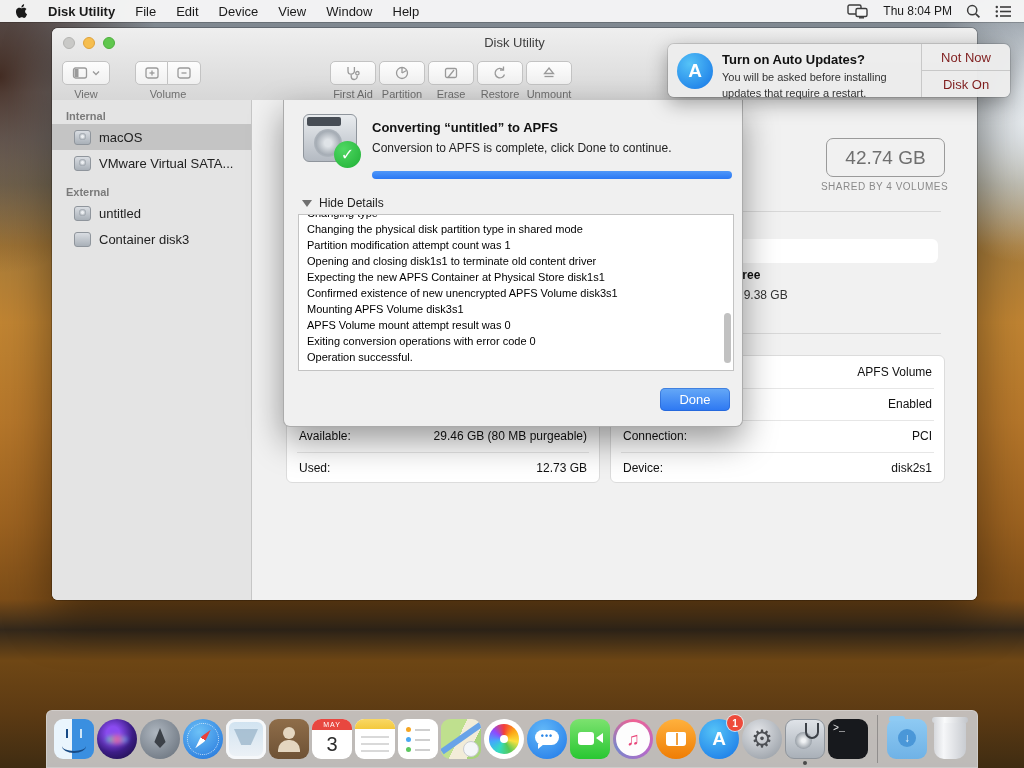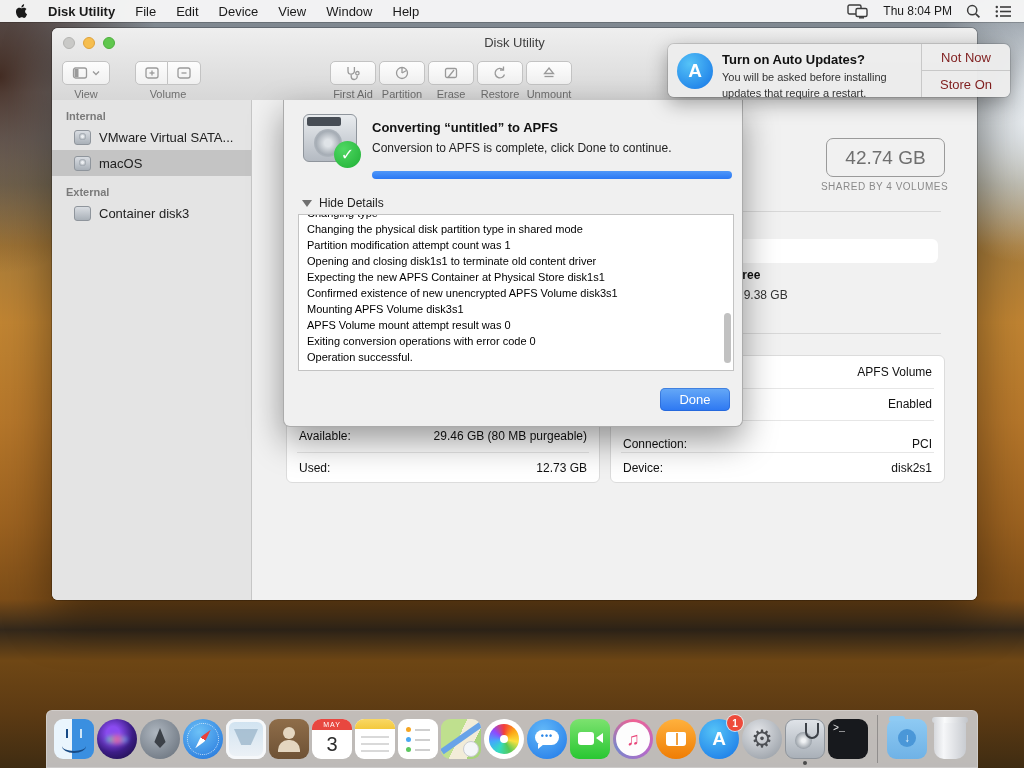--- a/index.html
+++ b/index.html
@@ -298,29 +298,33 @@
               </svg>
             </div>
             <div class="tlabel">Unmount</div>
           </div>
         </div>
       </div>
     </div>
 
     <div class="sidebar">
       <div class="shead">Internal</div>
+      <div class="srow sel">
+        <span class="diskico"></span>
+        <span>macOS</span>
+      </div>
       <div class="srow">
         <span class="diskico"></span>
         <span>VMware Virtual SATA...</span>
       </div>
-      <div class="srow sel">
+      <div class="shead">External</div>
+      <div class="srow">
         <span class="diskico"></span>
-        <span>macOS</span>
-      </div>
-      <div class="shead">External</div>
+        <span>untitled</span>
+      </div>
       <div class="srow">
         <span class="diskico plain"></span>
         <span>Container disk3</span>
       </div>
     </div>
 
     <div class="content"></div>
   </div>
 
   <div class="sizebox">
@@ -347,21 +351,21 @@
 
   <div class="card" style="left:610px;width:335px;">
     <div class="row" style="top:0;align-items:center;">
       <span class="rowval">APFS Volume</span>
     </div>
     <div class="rdiv" style="top:32px;"></div>
     <div class="row" style="top:32px;">
       <span class="rowval">Enabled</span>
     </div>
     <div class="rdiv" style="top:64px;"></div>
-    <div class="row" style="top:72px;justify-content:center;">
+    <div class="row" style="top:64px;justify-content:center;">
       <span>Connection:</span>
       <span class="rowval">PCI</span>
     </div>
     <div class="rdiv" style="top:96px;"></div>
     <div class="row" style="top:96px;">
       <span>Device:</span>
       <span class="rowval">disk2s1</span>
     </div>
   </div>
 
@@ -398,21 +402,21 @@
   <div class="notif">
     <div class="nicon">
       <div class="asicon">A</div>
     </div>
     <div class="ntext">
       <div class="ntitle">Turn on Auto Updates?</div>
       <div class="nbody">You will be asked before installing updates that require a restart.</div>
     </div>
     <div class="nbtns">
       <div class="nbtn">Not Now</div>
-      <div class="nbtn">Store On</div>
+      <div class="nbtn">Disk On</div>
     </div>
   </div>
 
   <div class="menubar">
     <span class="apple">
       <svg width="14" height="16" viewBox="0 0 17 20">
         <path fill="#1a1a1a" d="M13.6 10.6c0-2 1.7-3 1.8-3.1-1-1.4-2.5-1.6-3-1.7-1.3-.1-2.5.8-3.2.8-.7 0-1.7-.8-2.8-.8-1.4 0-2.8.8-3.5 2.1-1.5 2.6-.4 6.5 1.1 8.6.7 1 1.6 2.2 2.7 2.1 1.1 0 1.5-.7 2.8-.7 1.3 0 1.7.7 2.8.7 1.2 0 1.9-1 2.6-2.1.8-1.2 1.1-2.4 1.2-2.4-.1-.1-2.4-1-2.5-3.5z"></path>
         <path fill="#1a1a1a" d="M11.5 4.3c.6-.7 1-1.8.9-2.8-.9 0-1.9.6-2.5 1.3-.6.6-1 1.7-.9 2.7 1 .1 1.9-.5 2.5-1.2z"></path>
       </svg>
     </span>

